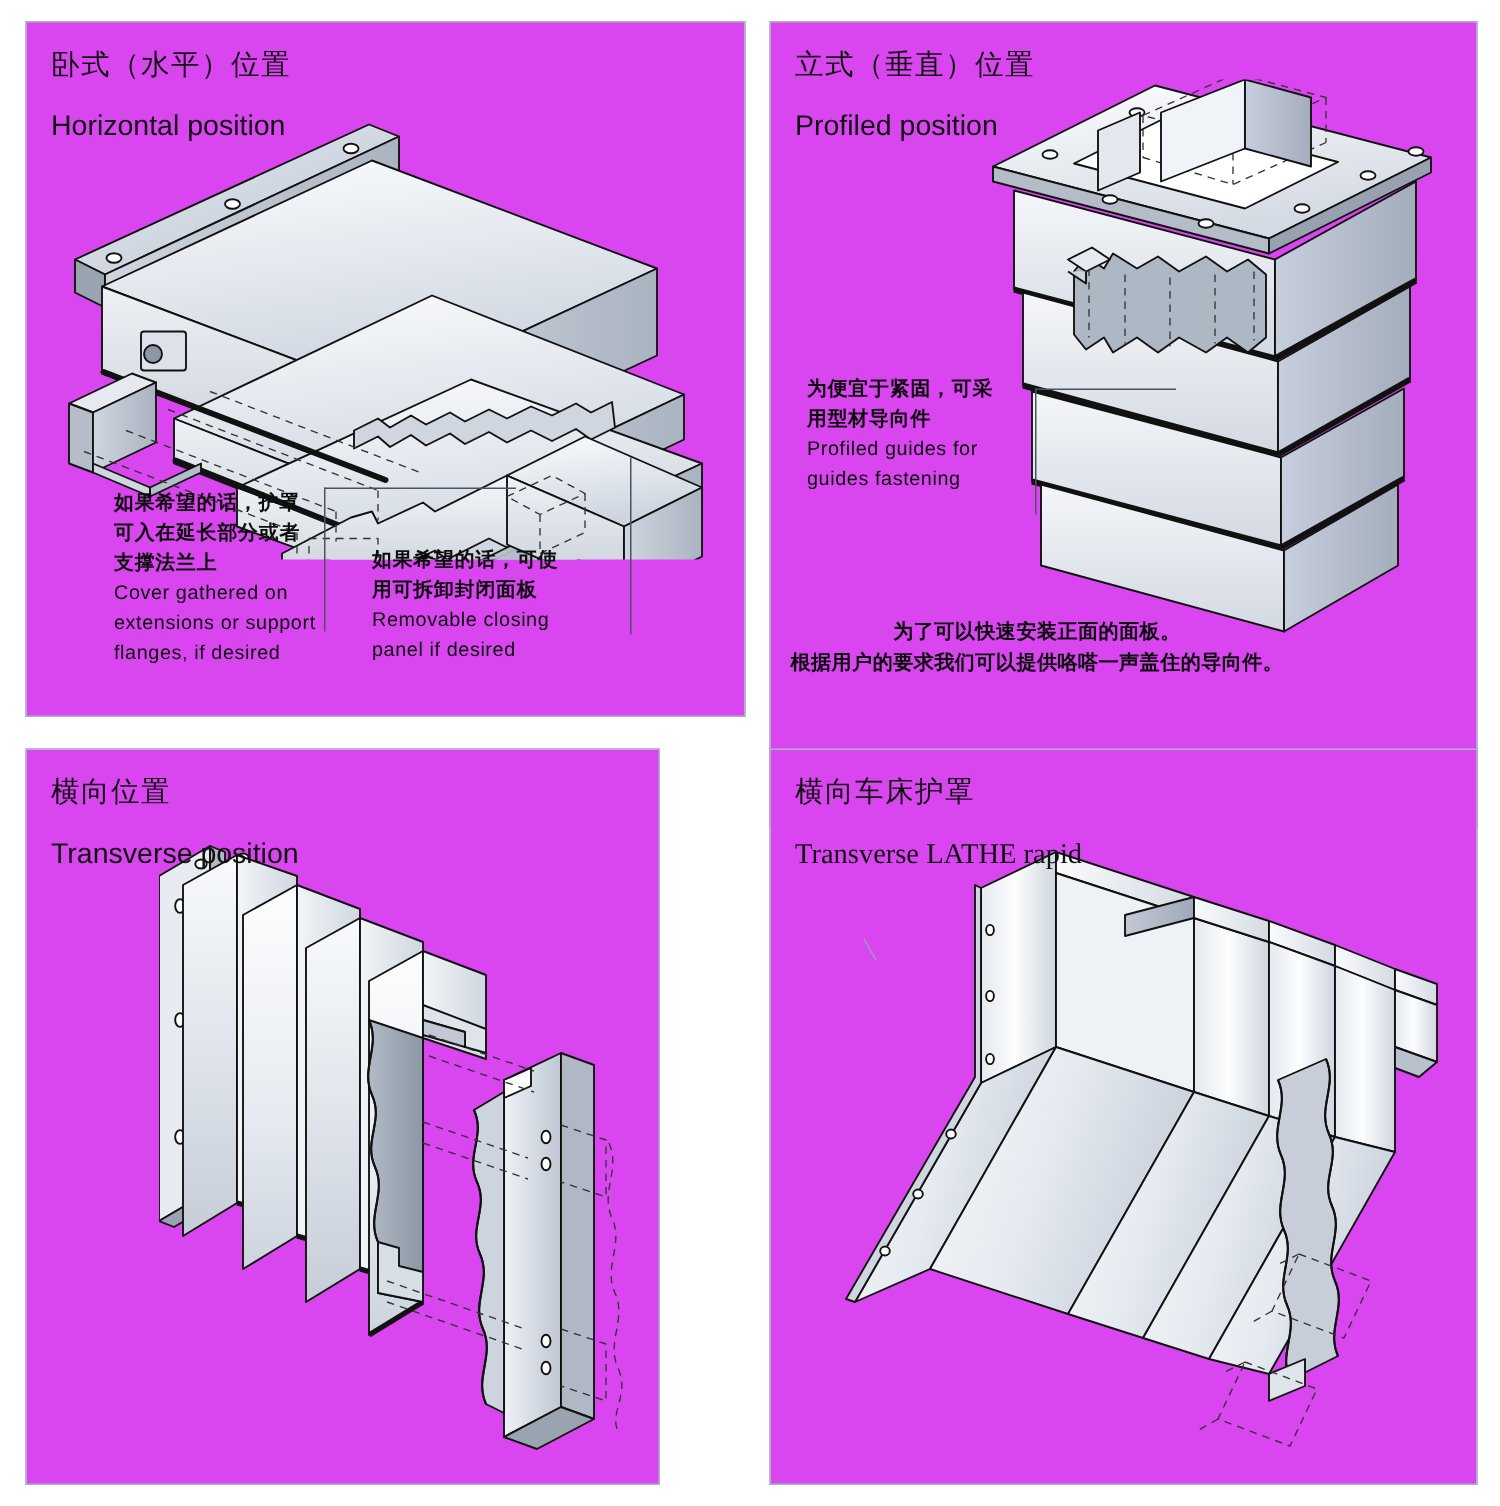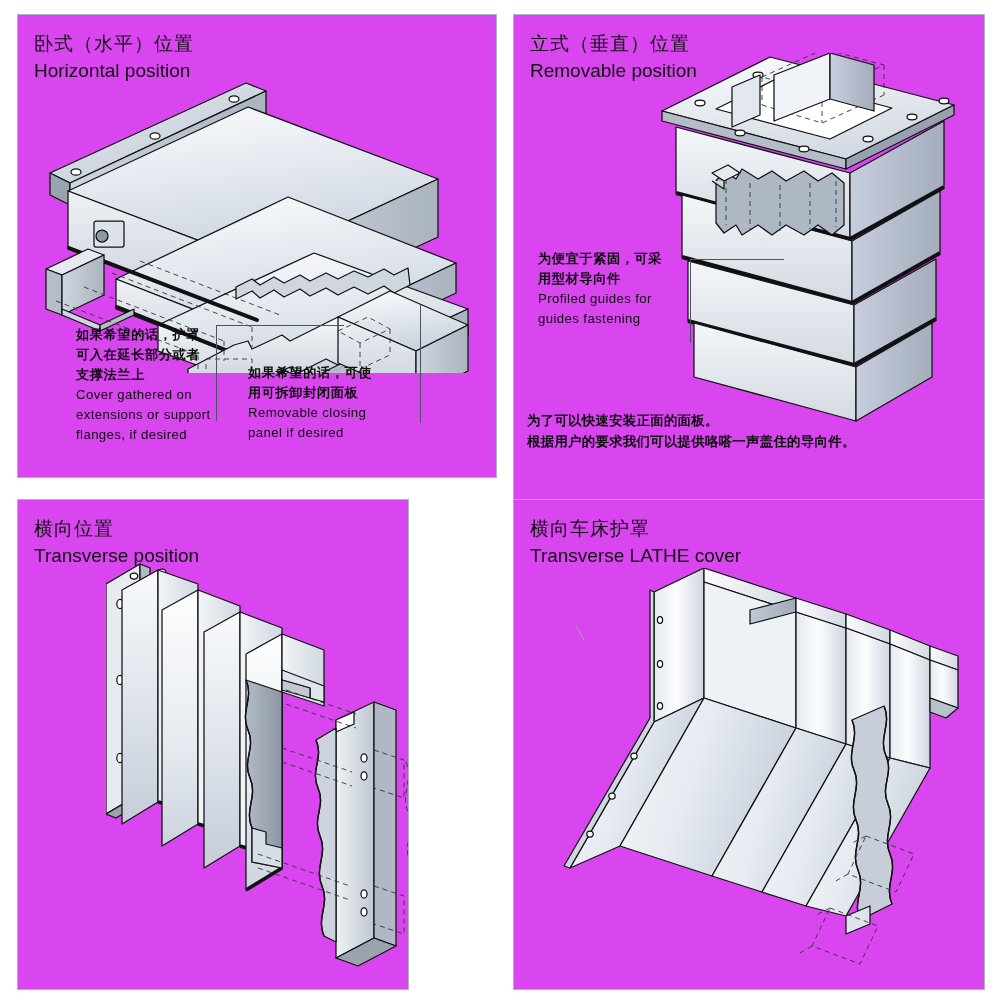--- a/index.html
+++ b/index.html
@@ -14,32 +14,32 @@
   
   .panel{
     position:absolute;
     background:#d946ef;
     border:1px solid #aab4c8;
     box-sizing:border-box;
     overflow:hidden;
   }
   #panel-horizontal{left:17px;top:14px;width:480px;height:464px;}
   #panel-vertical  {left:513px;top:14px;width:472px;height:538px;}
-  #panel-transverse{left:17px;top:499px;width:392px;height:491px;}
-  #panel-lathe     {left:513px;top:499px;width:472px;height:491px;}
+  #panel-transverse{left:17px;top:499px;width:423px;height:491px;}
+  #panel-lathe     {left:513px;top:499px;width:472px;height:491px;font-family:Liberation Serif, serif;}
 
   
   .title-block{position:absolute;left:16px;top:16px;z-index:6;}
   .title-cn{
     font-size:19px;color:#111;letter-spacing:1px;
     line-height:1.35;white-space:nowrap;font-weight:500;
   }
   .title-en{
     font-size:19px;color:#111;line-height:1.35;
-    white-space:nowrap;margin-top:1px;
+    white-space:nowrap;margin-top:15px;
   }
 
   
   .callout{position:absolute;z-index:7;}
   .callout .cn{
     font-size:13.2px;color:#0d0d0d;font-weight:700;
     line-height:20px;white-space:nowrap;letter-spacing:.6px;
   }
   .callout .en{
     font-size:13.2px;color:#0d0d0d;line-height:20px;
@@ -187,21 +187,21 @@
       <div class="en">Cover gathered on</div>
       <div class="en">extensions or support</div>
       <div class="en">flanges, if desired</div>
     </div>
   </div>
 
   <div class="panel" id="panel-vertical">
 
     <div class="title-block">
       <div class="title-cn">立式（垂直）位置</div>
-      <div class="title-en">Removable position</div>
+      <div class="title-en">Profiled position</div>
     </div>
 
     <svg class="art" style="left:140px;top:38px;" width="330" height="370" viewBox="0 0 330 370">
       <defs>
         <linearGradient id="vTop" x1="0" y1="0" x2="0.4" y2="1">
           <stop offset="0" stop-color="#fcfdfe"></stop>
             <stop offset="1" stop-color="#d4dae3"></stop>
         </linearGradient>
         <linearGradient id="vFront" x1="0" y1="0" x2="0" y2="1">
           <stop offset="0" stop-color="#f4f6f9"></stop>
@@ -276,21 +276,21 @@
     <div class="leader v" style="left:176px;top:244px;height:84px;"></div>
     <div class="leader h" style="left:176px;top:244px;width:94px;"></div>
 
     <div class="callout" style="left:24px;top:234px;">
       <div class="cn">为便宜于紧固，可采</div>
       <div class="cn">用型材导向件</div>
       <div class="en">Profiled guides for</div>
       <div class="en">guides fastening</div>
     </div>
 
-    <div class="note-block wide" style="left:13px;top:395px;">
+    <div class="note-block wide" style="left:13px;top:395px;text-align:center;">
       <div class="cn">为了可以快速安装正面的面板。</div>
       <div class="cn">根据用户的要求我们可以提供咯嗒一声盖住的导向件。</div>
     </div>
   </div>
 
   <div class="panel" id="panel-transverse">
 
     <div class="title-block">
       <div class="title-cn">横向位置</div>
       <div class="title-en">Transverse position</div>
@@ -385,21 +385,21 @@
                    C312,318 298,332 306,350 C314,368 300,380 306,392"></path>
         </g>
       </g>
     </svg>
   </div>
 
   <div class="panel" id="panel-lathe">
 
     <div class="title-block">
       <div class="title-cn">横向车床护罩</div>
-      <div class="title-en">Transverse LATHE cover</div>
+      <div class="title-en">Transverse LATHE rapid</div>
     </div>
 
     <svg class="art" style="left:40px;top:68px;" width="410" height="410" viewBox="0 0 410 410">
       <defs>
         <linearGradient id="lVert" x1="0" y1="0" x2="1" y2="0">
           <stop offset="0" stop-color="#e4e9ef"></stop>
             <stop offset="0.45" stop-color="#fcfdfe"></stop>
             <stop offset="1" stop-color="#cfd6e0"></stop>
         </linearGradient>
         <linearGradient id="lSlope" x1="0" y1="0" x2="1" y2="0.35">

